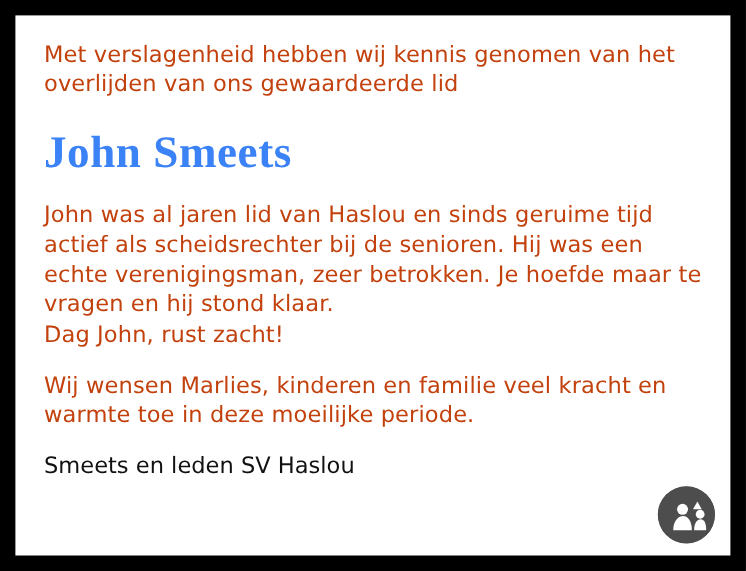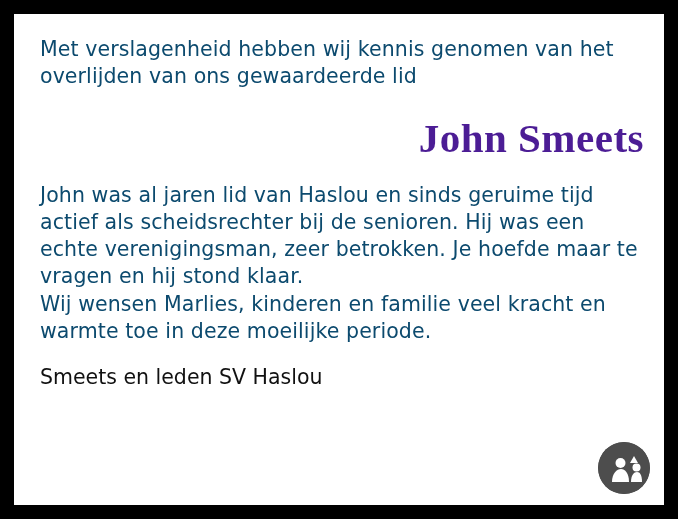--- a/index.html
+++ b/index.html
@@ -24,35 +24,35 @@
   }
   .inner {
     position: absolute;
     left: 26px;
     top: 22px;
     right: 20px;
   }
   .para {
     font-size: 20.5px;
     line-height: 1.33;
-    color: #0c4a6e;
+    color: #c2410c;
     letter-spacing: 0.1px;
     text-align: left;
     font-weight: 400;
     margin: 0;
   }
   .para.intro {
     margin-bottom: 0;
   }
   .name {
-    text-align: right;
+    text-align: left;
     font-family: "Liberation Serif", serif;
     font-weight: bold;
     font-size: 41px;
-    color: #4c1d95;
+    color: #3b82f6;
     letter-spacing: 0.5px;
     margin: 26px 0 22px 0;
     line-height: 1.05;
   }
   .body-block {
   }
   .gap-small {
     margin-bottom: 19px;
   }
   .signature {
@@ -80,20 +80,21 @@
 
 <div class="card">
   <div class="inner">
 
     <p class="para intro">Met verslagenheid hebben wij kennis genomen van het overlijden van ons gewaardeerde lid</p>
 
     <div class="name">John Smeets</div>
 
     <p class="para body-block">John was al jaren lid van Haslou en sinds geruime tijd actief als scheidsrechter bij de senioren. Hij was een echte verenigingsman, zeer betrokken. Je hoefde maar te vragen en hij stond klaar.</p>
 
+    <p class="para gap-small">Dag John, rust zacht!</p>
 
     <p class="para gap-small">Wij wensen Marlies, kinderen en familie veel kracht en warmte toe in deze moeilijke periode.</p>
 
     <p class="signature">Smeets en leden SV Haslou</p>
 
   </div>
 
   <div class="logo">
     <svg width="52" height="52" viewBox="0 0 52 52" aria-hidden="true">
       <circle cx="26" cy="26" r="26" fill="#4d4d4d"></circle>

